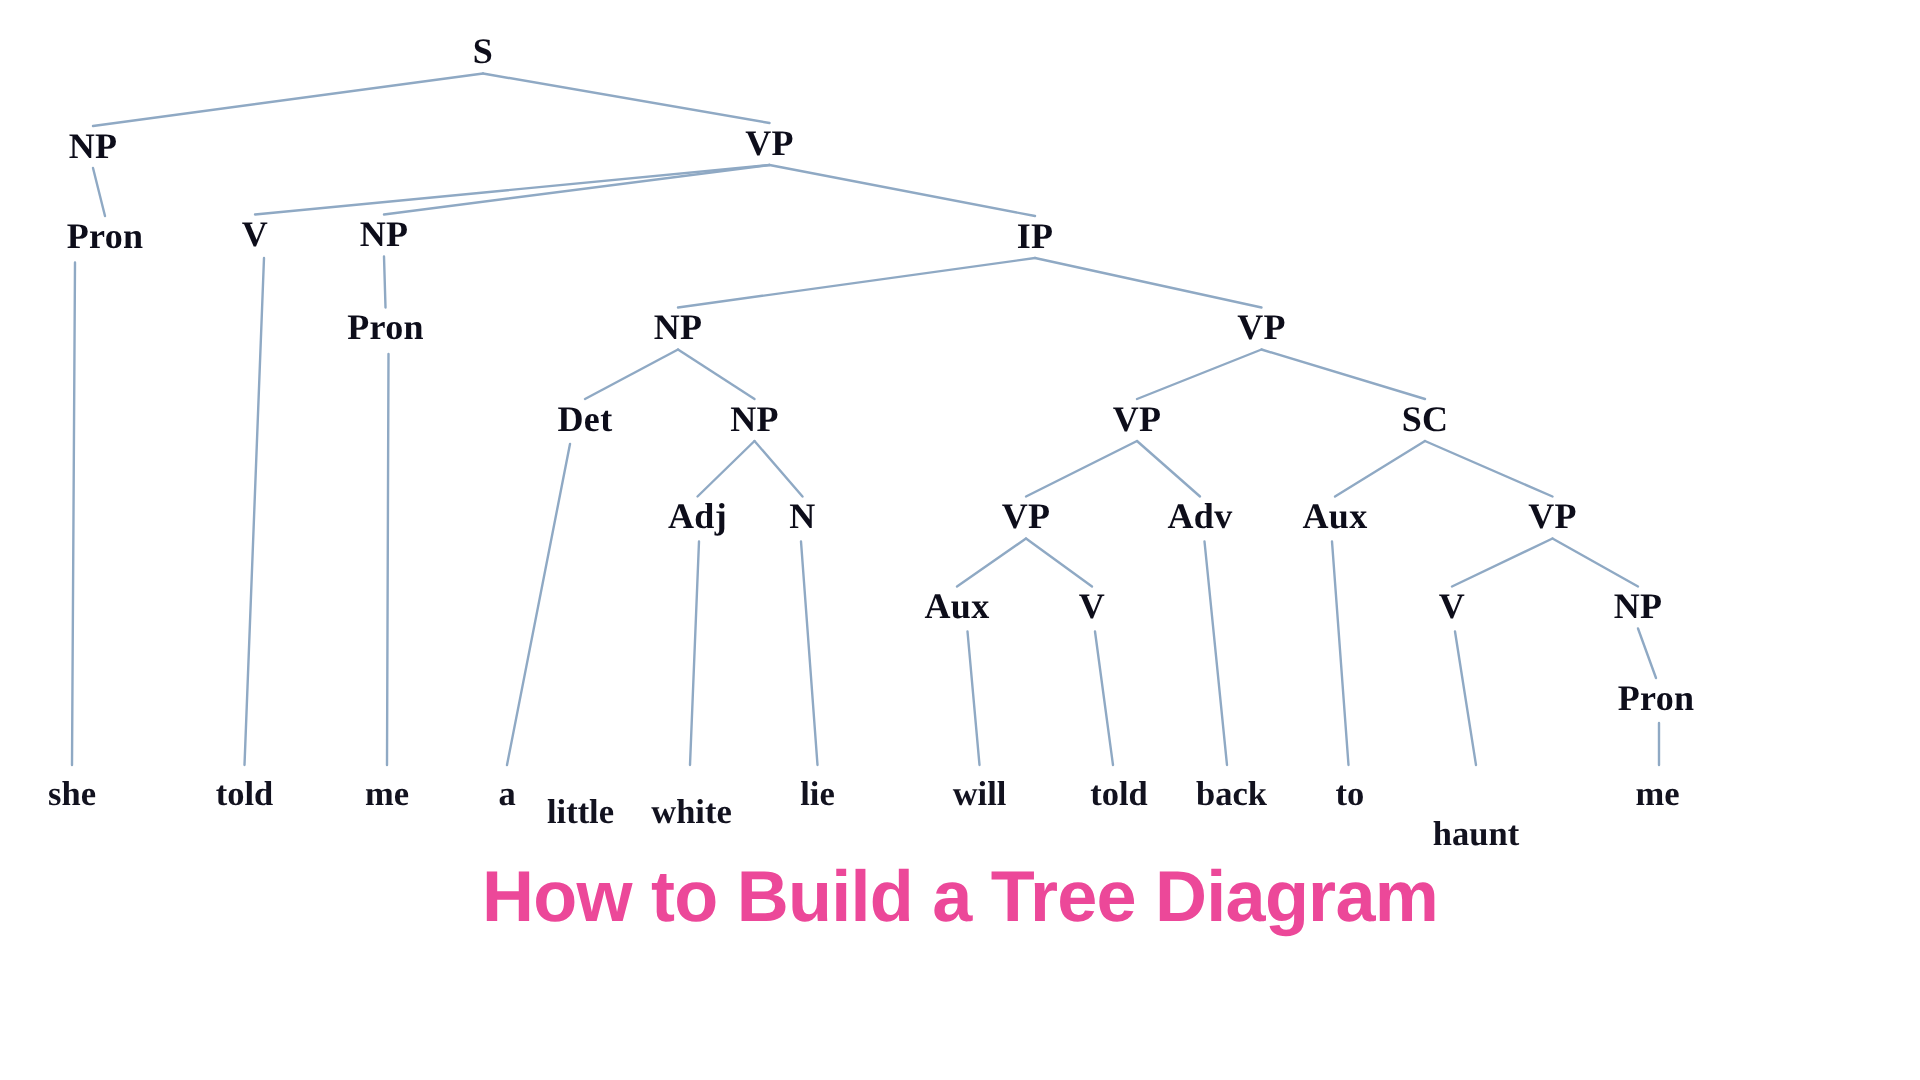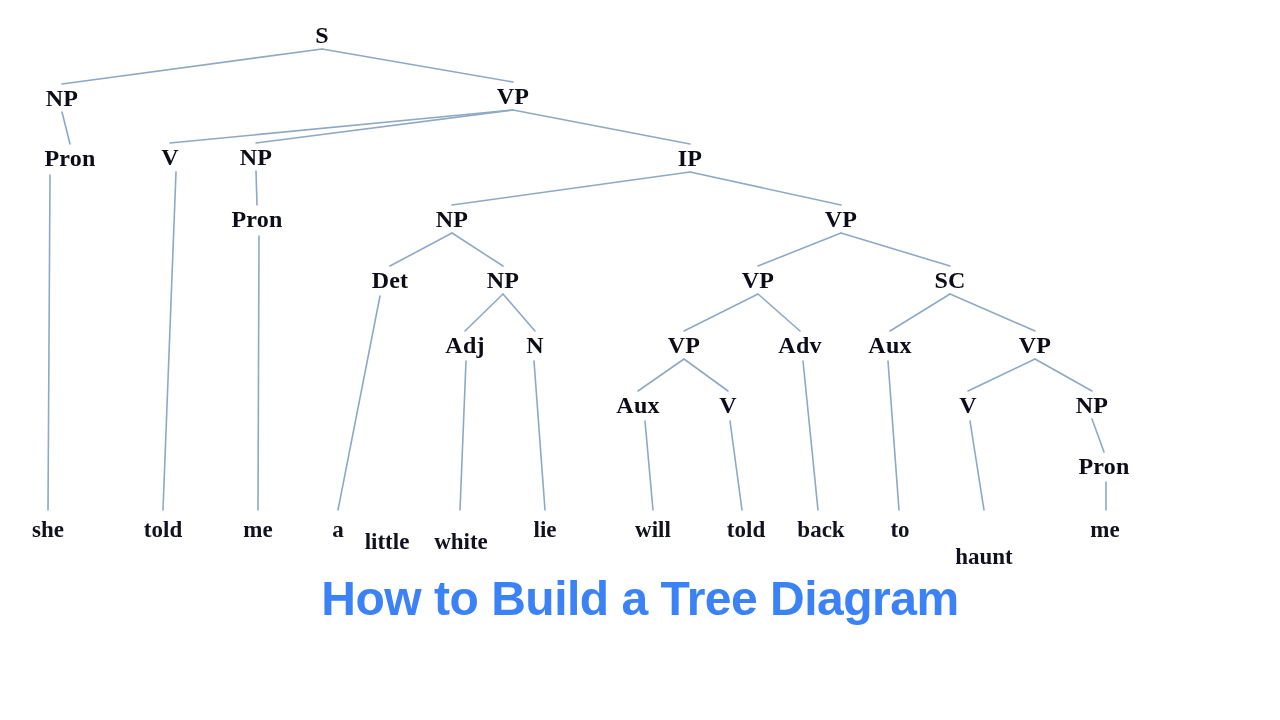--- a/index.html
+++ b/index.html
@@ -140,17 +140,17 @@
       <div class="leaf-label" style="left: 461px; top: 529px; margin-top: 12px;">white</div>
       <div class="leaf-label" style="left: 545px; top: 529px;">lie</div>
       <div class="leaf-label" style="left: 653px; top: 529px;">will</div>
       <div class="leaf-label" style="left: 746px; top: 529px;">told</div>
       <div class="leaf-label" style="left: 821px; top: 529px;">back</div>
       <div class="leaf-label" style="left: 900px; top: 529px;">to</div>
       <div class="leaf-label" style="left: 984px; top: 556px;">haunt</div>
       <div class="leaf-label" style="left: 1105px; top: 529px;">me</div>
     </div>
 
-  <div id="title-block" style="color: #3b82f6;">
+  <div id="title-block" style="color: #ec4899;">
     <span class="tline">How to Build a Tree Diagram</span>
   </div>
 
 </div>
 
 </body></html>

